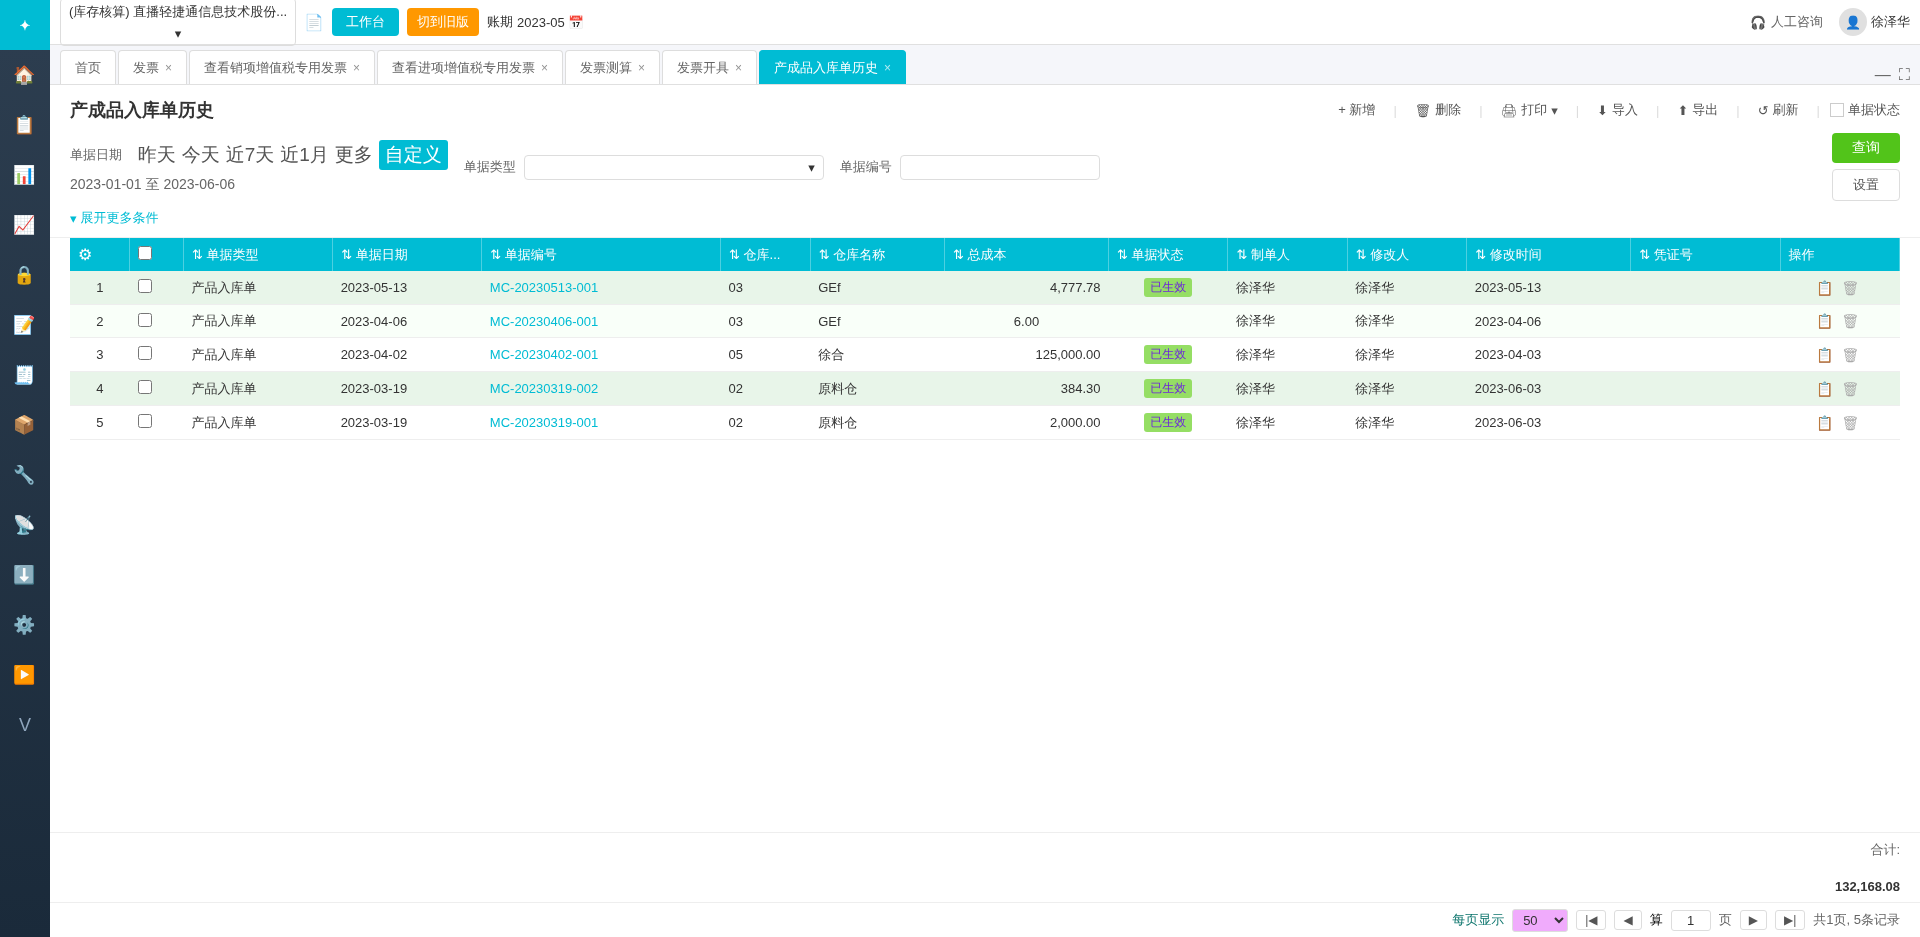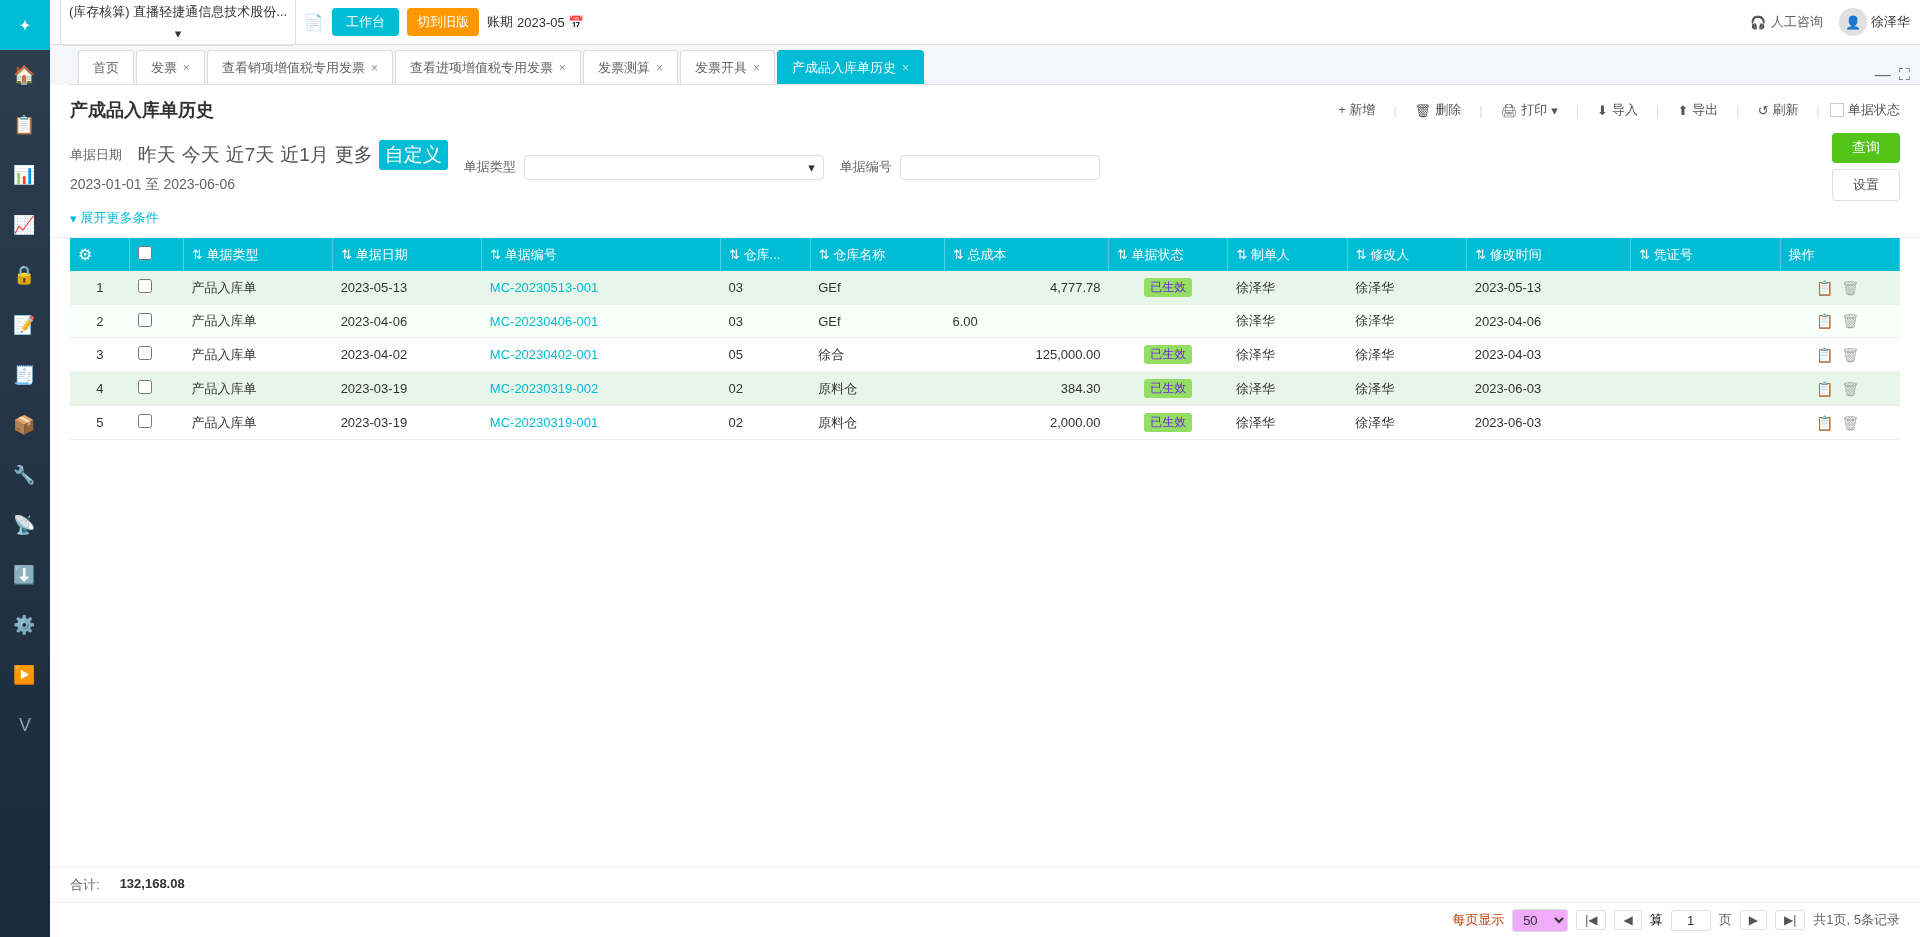--- a/index.html
+++ b/index.html
@@ -47,21 +47,21 @@
     }
     .topbar-period-text { color: #333; font-size: 13px; margin-right: 4px; }
     .topbar-calendar-icon { color: #00bcd4; cursor: pointer; }
     .topbar-right { margin-left: auto; display: flex; align-items: center; gap: 16px; }
     .topbar-service { color: #666; cursor: pointer; display: flex; align-items: center; gap: 4px; }
     .topbar-user { color: #333; cursor: pointer; display: flex; align-items: center; gap: 4px; }
     .topbar-avatar { width: 28px; height: 28px; border-radius: 50%; background: #e0e0e0; display: flex; align-items: center; justify-content: center; font-size: 12px; }
 
     
     .tabsbar {
-      position: fixed; left: 68px; top: 45px; right: 0; height: 40px;
+      position: fixed; left: 50px; top: 45px; right: 0; height: 40px;
       background: #f5f6fa; border-bottom: 1px solid #e0e0e0;
       display: flex; align-items: flex-end; z-index: 98; padding: 0 10px;
     }
     .tab {
       height: 34px; padding: 0 14px; display: flex; align-items: center; gap: 6px;
       border: 1px solid #ddd; border-bottom: none; border-radius: 4px 4px 0 0;
       background: #fff; color: #666; cursor: pointer; margin-right: 2px; font-size: 13px;
       white-space: nowrap;
     }
     .tab.active { background: #00bcd4; color: #fff; border-color: #00bcd4; }
@@ -144,33 +144,33 @@
     }
     .link-text { color: #00bcd4; cursor: pointer; text-decoration: none; }
     .action-icon { color: #aaa; cursor: pointer; margin-right: 4px; font-size: 14px; }
     .col-setting { width: 40px; text-align: center; }
     .col-check { width: 36px; text-align: center; }
 
     
     .footer-bar {
       position: fixed; bottom: 35px; left: 50px; right: 0;
       background: #fff; border-top: 1px solid #eee; padding: 8px 20px;
-      display: flex; align-items: flex-start; gap: 20px;
+      display: flex; align-items: flex-end; gap: 20px; flex-direction: column;
     }
     .footer-label { color: #666; }
     .footer-total { color: #333; font-weight: bold; }
 
     
     .pagination-bar {
       position: fixed; bottom: 0; left: 50px; right: 0; height: 35px;
       background: #fff; border-top: 1px solid #eee;
       display: flex; align-items: center; justify-content: flex-end;
       padding: 0 20px; gap: 8px;
     }
-    .page-size-label { color: #c2410c; }
+    .page-size-label { color: #0f766e; }
     .page-size-select {
       border: 1px solid #ddd; border-radius: 3px; padding: 2px 6px; color: #333;
       background: #f0abfc; cursor: pointer;
     }
     .page-nav-btn {
       border: 1px solid #ddd; border-radius: 3px; padding: 2px 8px;
       background: #fff; color: #555; cursor: pointer; font-size: 12px;
     }
     .page-nav-btn:disabled { color: #ccc; cursor: default; }
     .page-input {
@@ -450,21 +450,21 @@
       <td>
         <input type="checkbox" class="checkbox-td" style="">
       </td>
       <td>产品入库单</td>
       <td>2023-04-06</td>
       <td>
         <a class="link-text">MC-20230406-001</a>
       </td>
       <td>03</td>
       <td>GEf</td>
-      <td style="text-align:left">6.00</td>
+      <td style="text-align:center">6.00</td>
       <td style="text-align:center">
         
       </td>
       <td>徐泽华</td>
       <td>徐泽华</td>
       <td>2023-04-06</td>
       <td></td>
       <td style="text-align:center">
         <span class="action-icon" title="编辑">📋</span>
         <span class="action-icon" title="删除">🗑</span>

